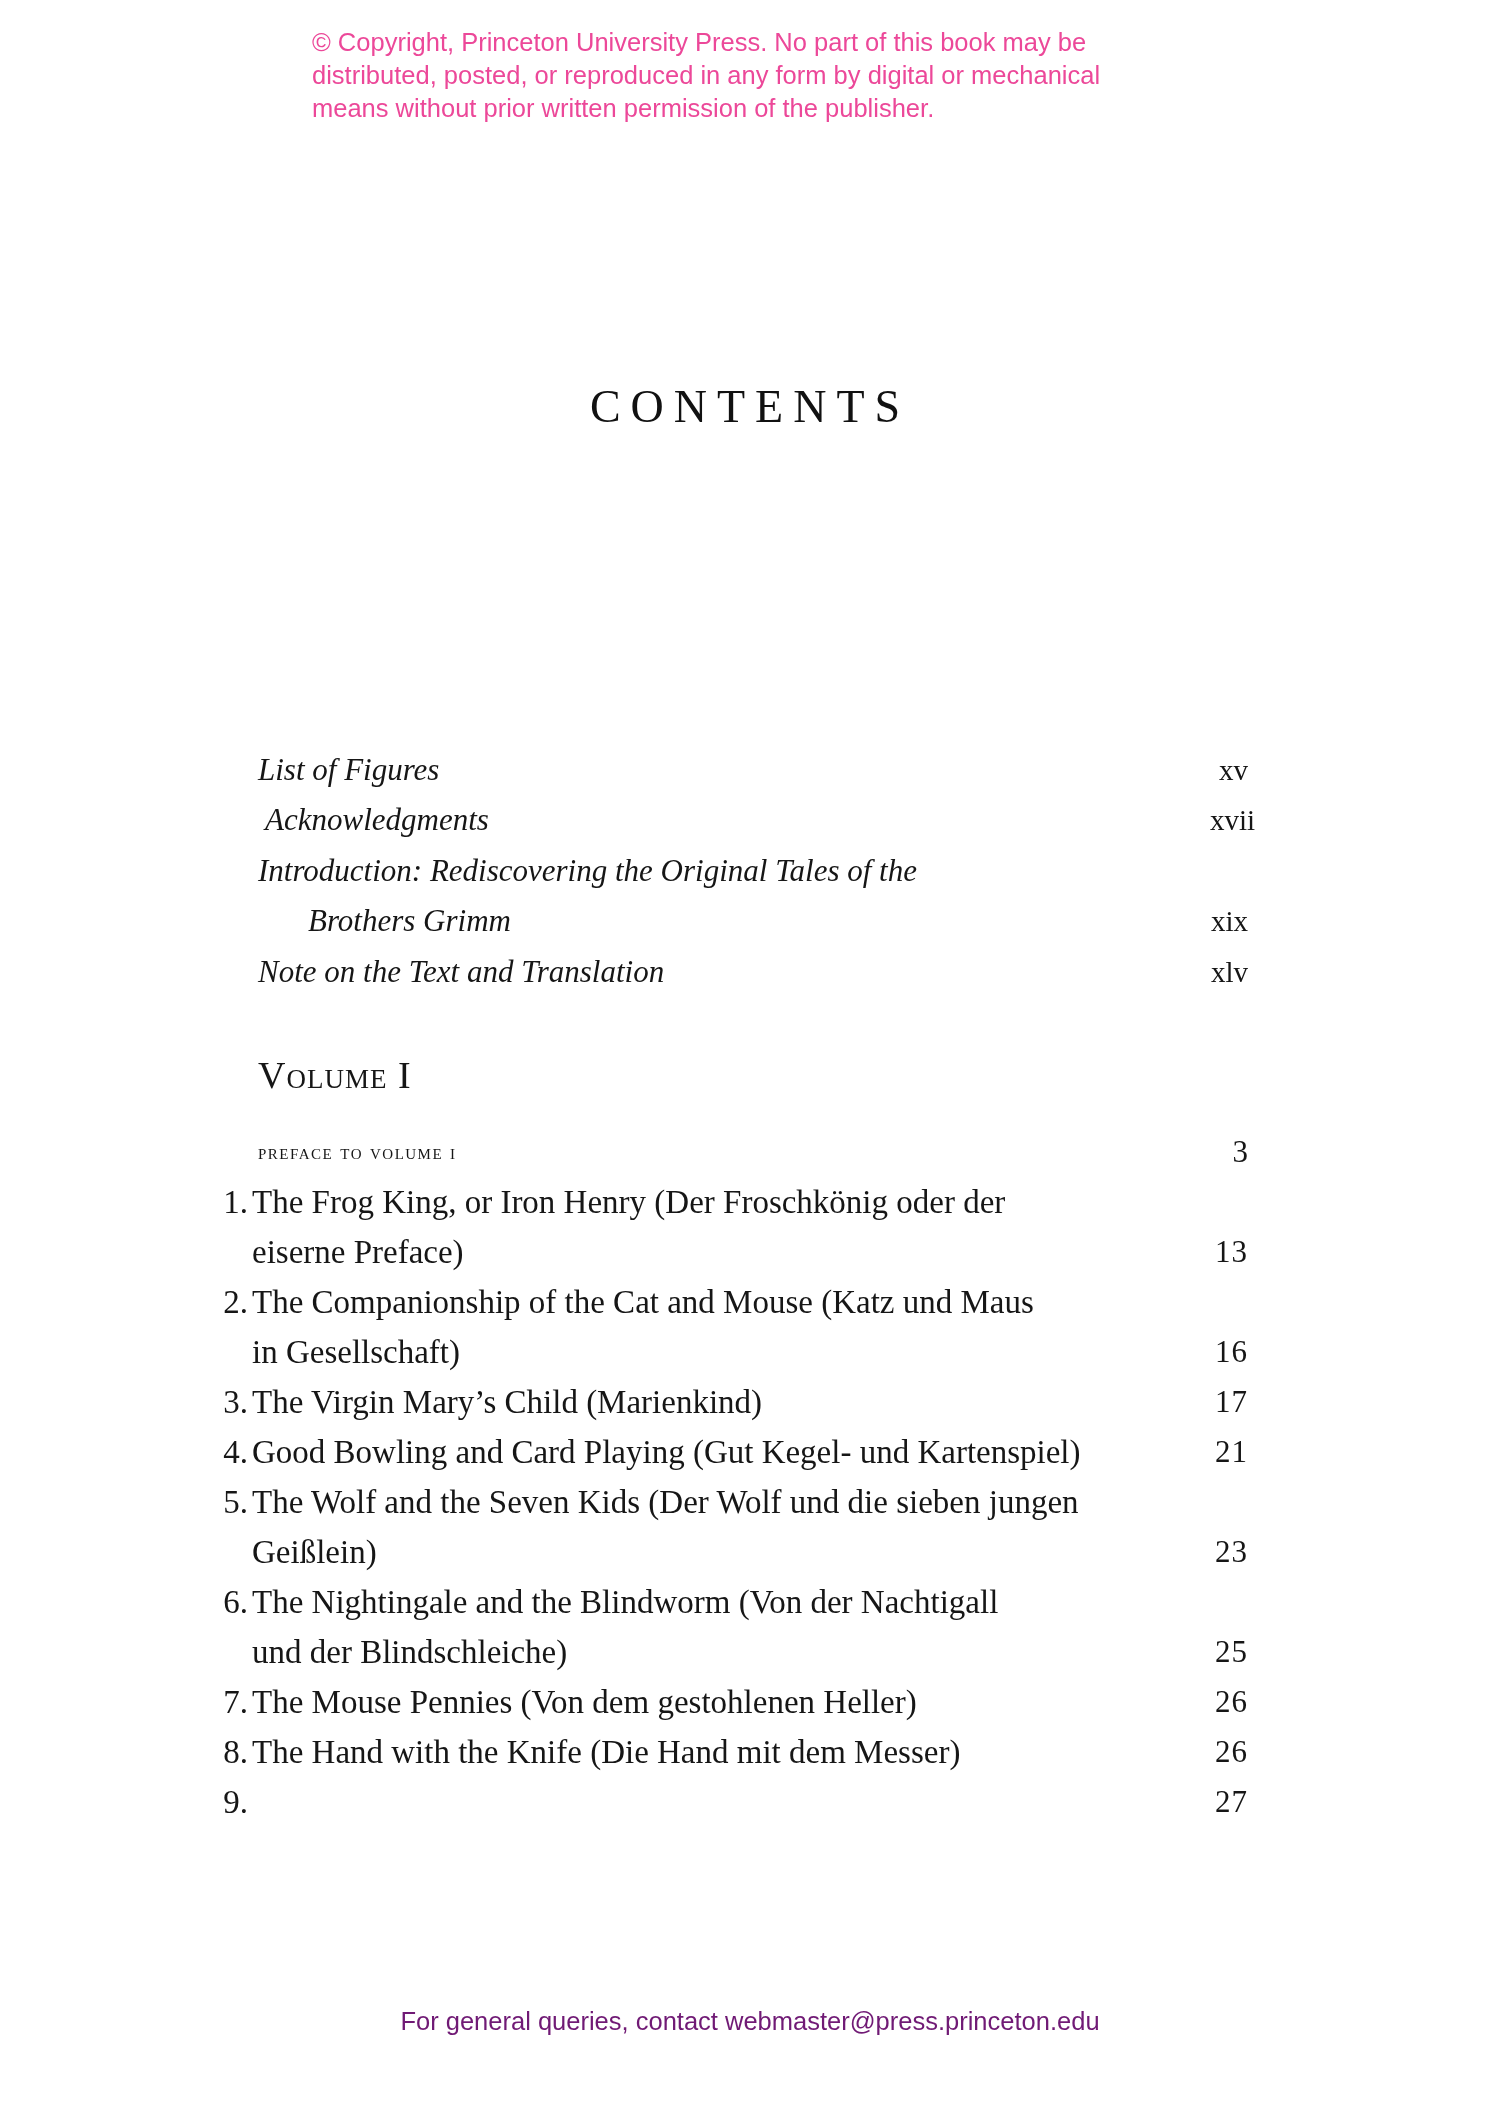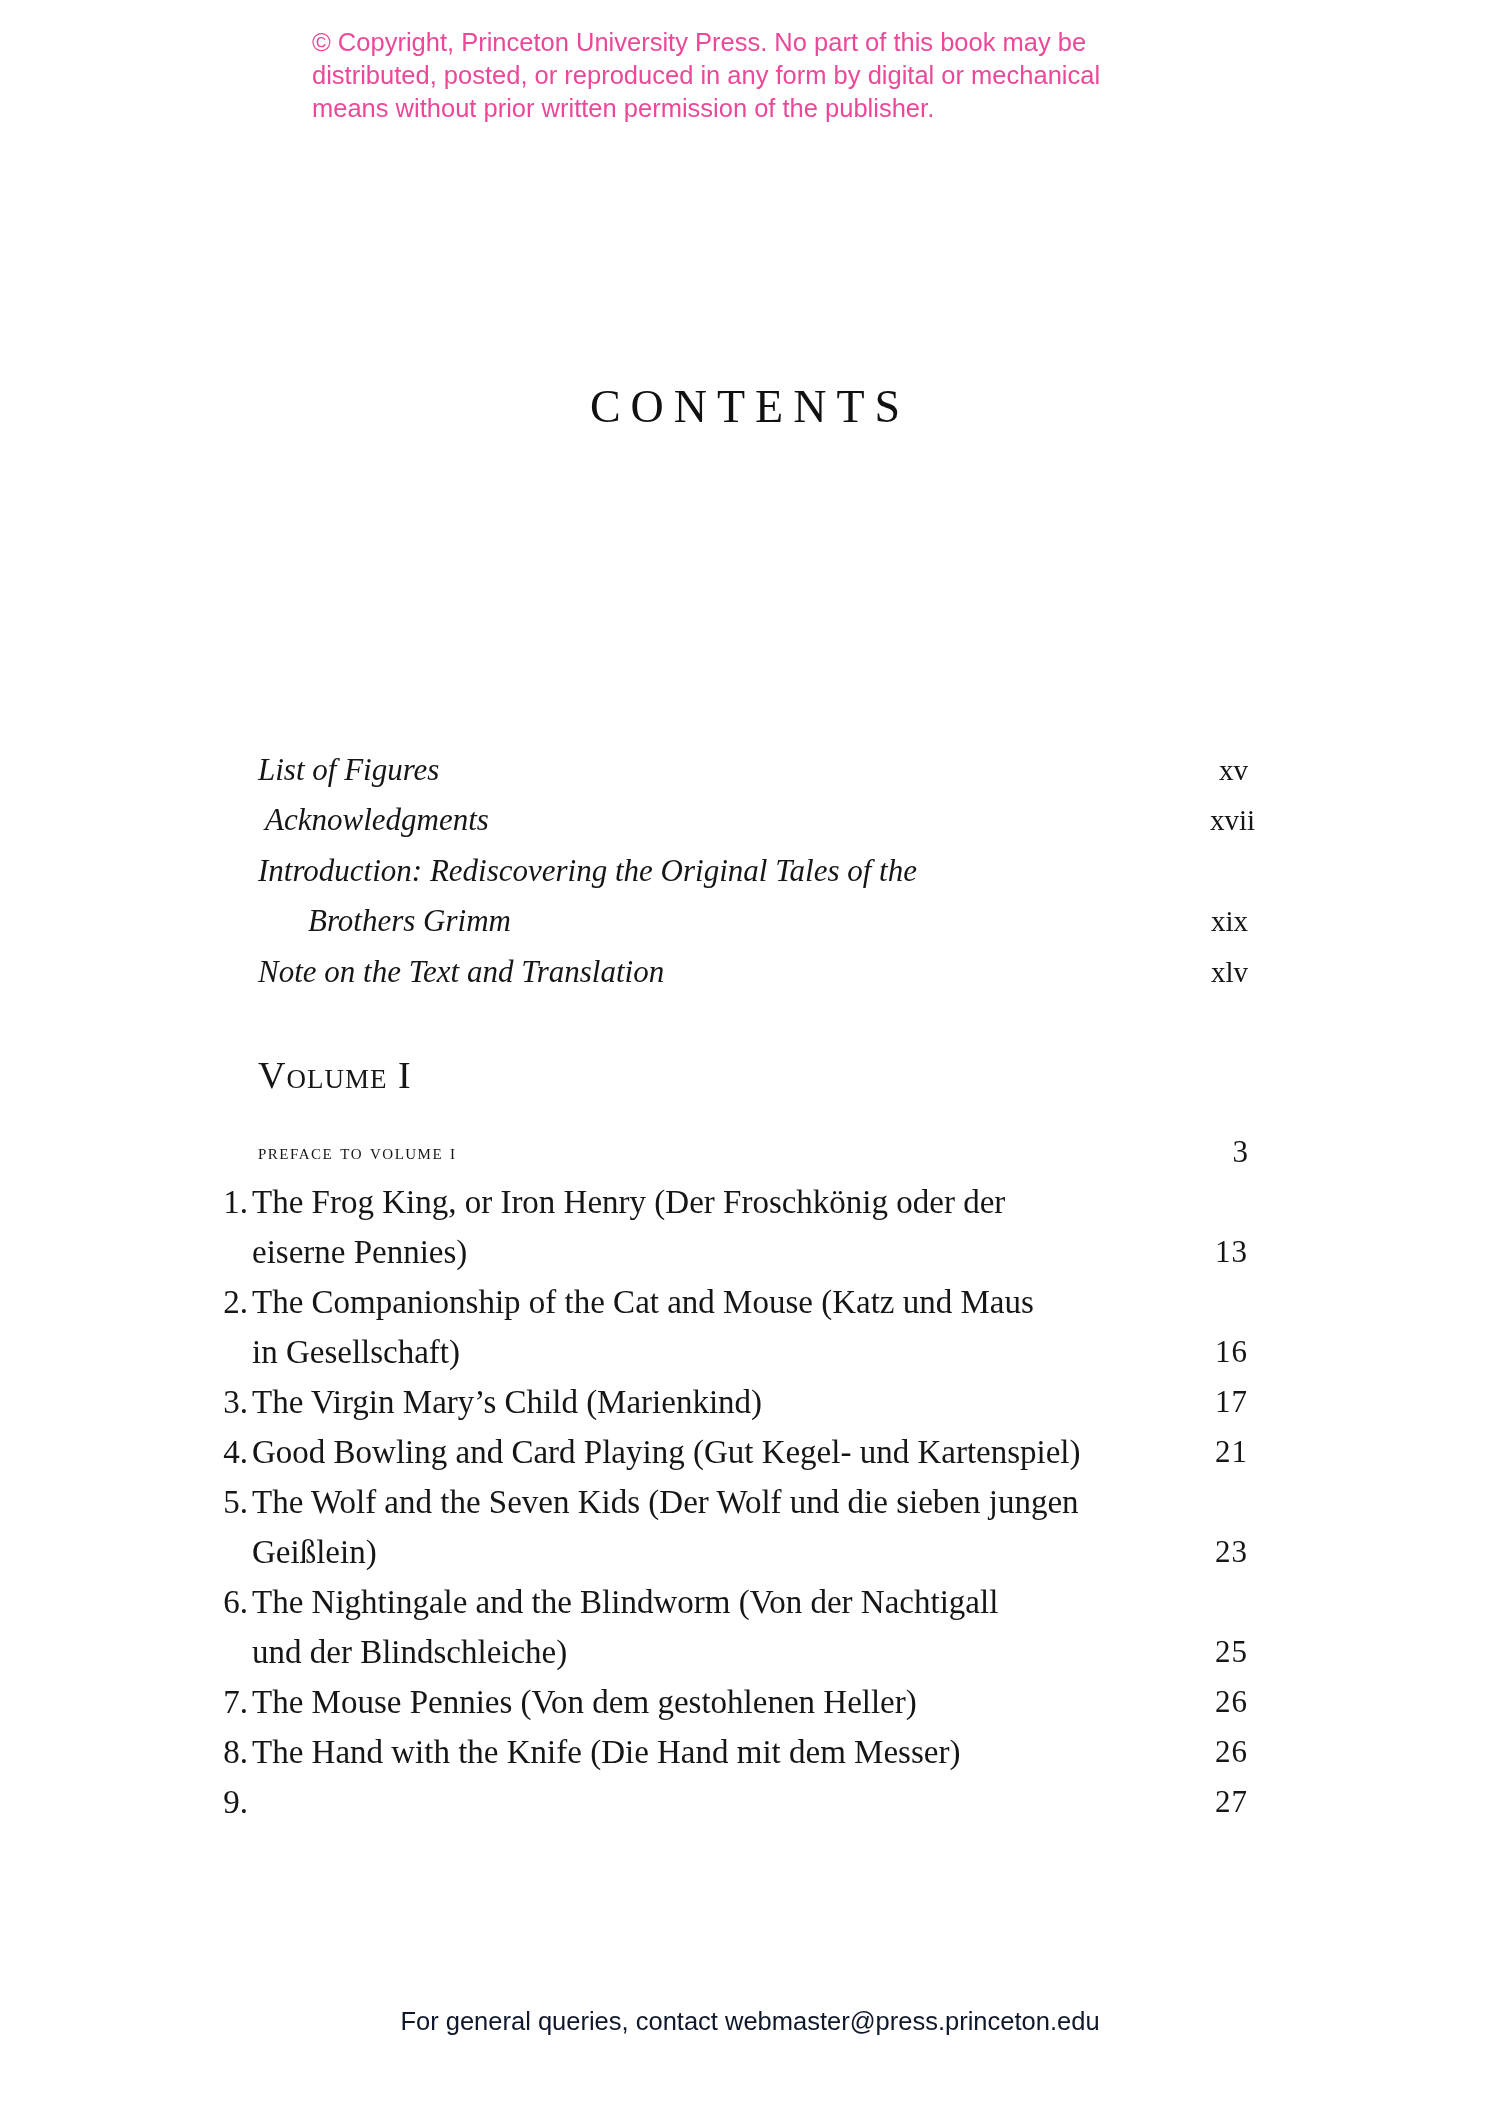--- a/index.html
+++ b/index.html
@@ -23,21 +23,21 @@
     position: absolute; left: 258px; top: 1050px; font-family: "Liberation Serif", serif;
     font-size: 38px; line-height: 50px; font-variant: small-caps; letter-spacing: 1px;
   }
   .row.preface .label { font-variant: small-caps; text-transform: lowercase; font-size: 22px; letter-spacing: 1.5px; }
   .entry { position: absolute; left: 190px; width: 1058px; height: 50px; font-size: 33px; line-height: 50px; }
   .entry .num { position: absolute; right: 1000px; top: 0; text-align: right; white-space: nowrap; }
   .entry .label { position: absolute; left: 62px; top: 0; white-space: nowrap; }
   .entry .page { position: absolute; right: 0; top: 0; white-space: nowrap; font-size: 31px; letter-spacing: 1px; }
   .footer {
     position: absolute; left: 0; top: 2007px; width: 1500px; text-align: center;
-    font-family: "Liberation Sans", sans-serif; font-size: 25.5px; color: #0f172a;
+    font-family: "Liberation Sans", sans-serif; font-size: 25.5px; color: #701a75;
   }
 </style>
 </head>
 <body>
 
 <div class="copyright">
   <div>© Copyright, Princeton University Press. No part of this book may be</div>
   <div>distributed, posted, or reproduced in any form by digital or mechanical</div>
   <div>means without prior written permission of the publisher.</div>
 </div>
@@ -72,21 +72,21 @@
   <div class="row preface" style="top:1127px;">
     <span class="label">Preface to Volume I</span>
     <span class="page">3</span>
   </div>
 
   <div class="entry" style="top:1177px;">
     <span class="num" style="right:1000px;">1.</span>
     <span class="label">The Frog King, or Iron Henry (Der Froschkönig oder der</span>
   </div>
   <div class="entry" style="top:1227px;">
-    <span class="label">eiserne Pennies)</span>
+    <span class="label">eiserne Preface)</span>
     <span class="page">13</span>
   </div>
 
   <div class="entry" style="top:1277px;">
     <span class="num">2.</span>
     <span class="label">The Companionship of the Cat and Mouse (Katz und Maus</span>
   </div>
   <div class="entry" style="top:1327px;">
     <span class="label">in Gesellschaft)</span>
     <span class="page">16</span>

